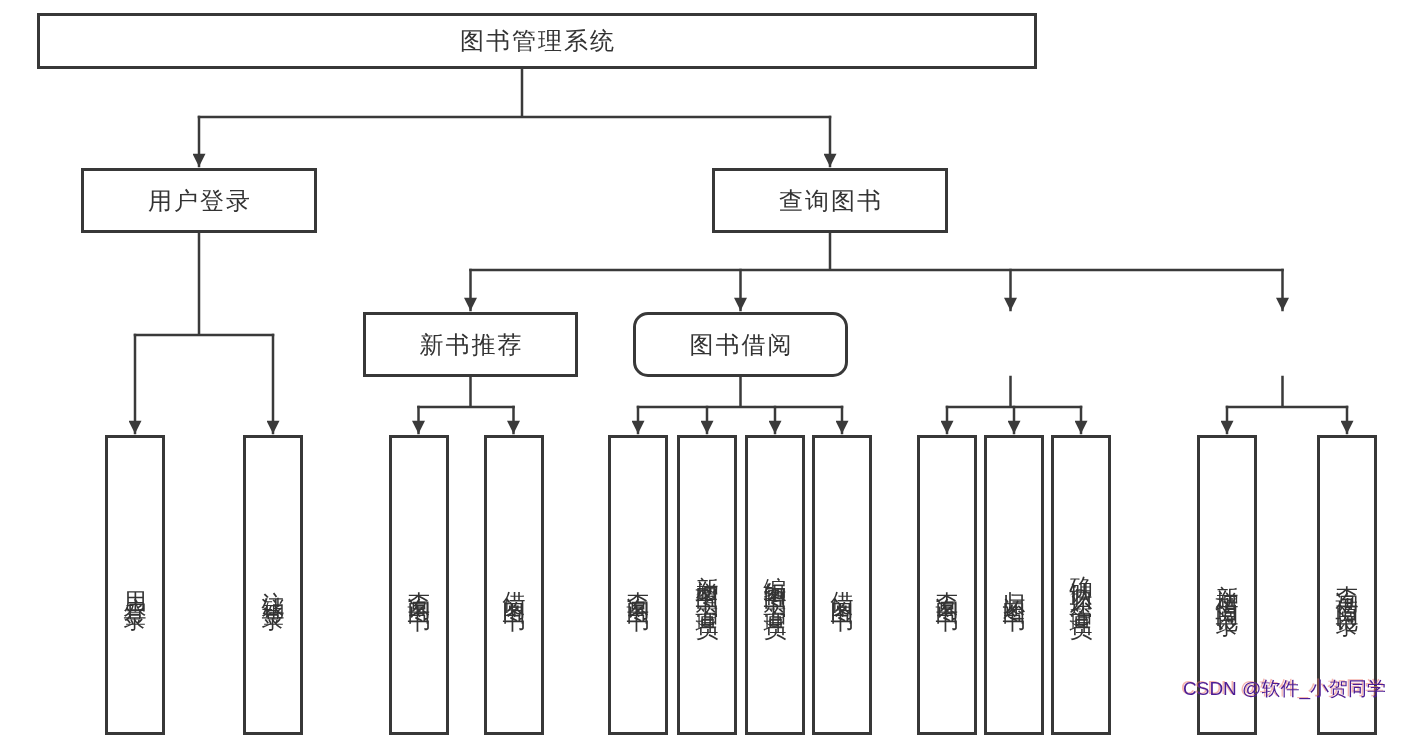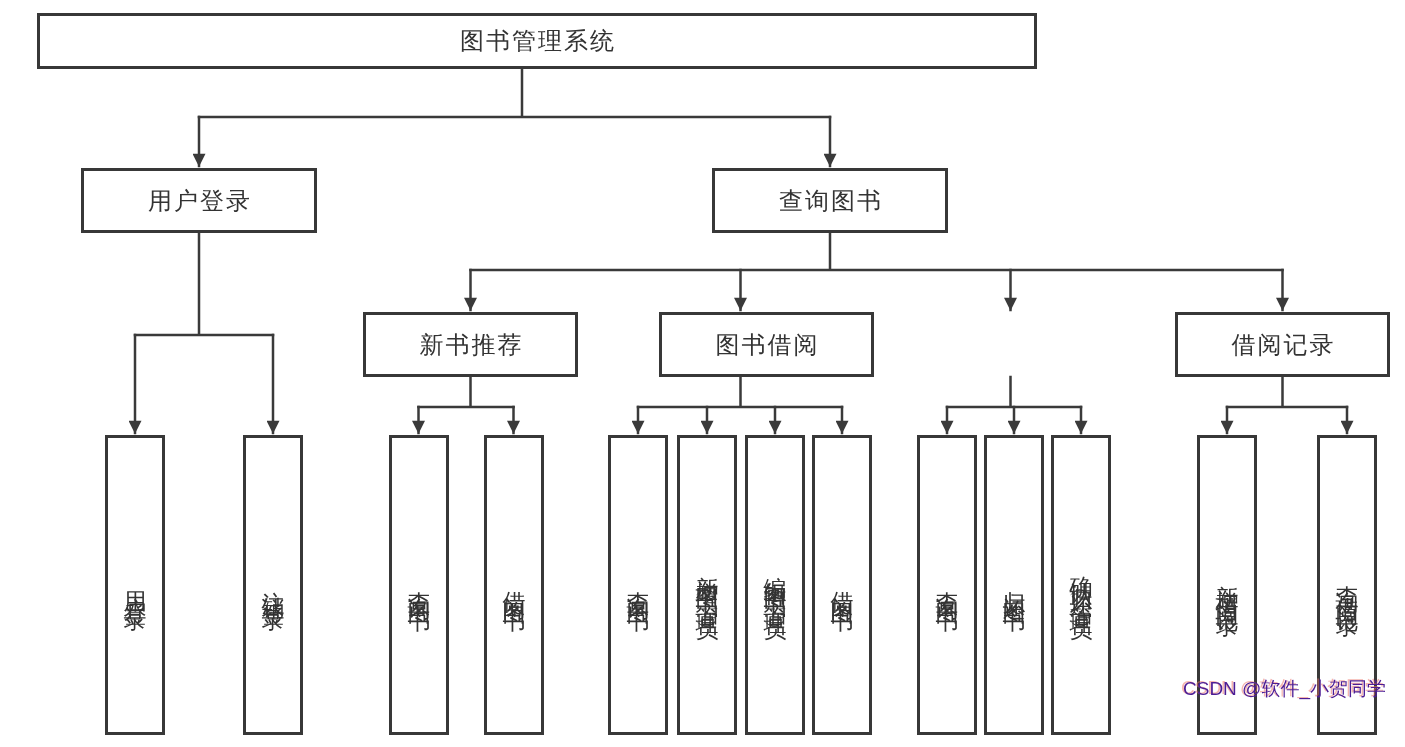--- a/index.html
+++ b/index.html
@@ -32,21 +32,21 @@
     letter-spacing: 2px;
     text-indent: 2px;
     white-space: nowrap;
   }
   .root { left: 22px; top: 13px; width: 1000px; height: 56px; margin-left: 15px; }
   .lvl2 { top: 168px; width: 236px; height: 65px; }
   .lvl2.n-user  { left: 81px; }
   .lvl2.n-mgmt  { left: 712px; }
   .lvl3 { top: 312px; width: 215px; height: 65px; }
   .lvl3.n-rec     { left: 363px; }
-  .lvl3.n-borrow  { left: 659px; }
+  .lvl3.n-borrow  { left: 633px; border-radius: 15px; }
   .lvl3.n-current { left: 903px; }
   .lvl3.n-record  { left: 1175px; }
   .leaf { top: 435px; width: 60px; height: 300px; }
   .leaf .v-label {
     writing-mode: vertical-lr;
     text-orientation: mixed;
     font-size: 23px;
     letter-spacing: 6px;
     line-height: 1;
     white-space: nowrap;
@@ -121,23 +121,20 @@
   <div class="node lvl2 n-mgmt">
     <span class="h-label">查询图书</span>
   </div>
 
   <div class="node lvl3 n-rec">
     <span class="h-label">新书推荐</span>
   </div>
   <div class="node lvl3 n-borrow">
     <span class="h-label">图书借阅</span>
   </div>
-  <div class="node lvl3 n-record">
-    <span class="h-label">借阅记录</span>
-  </div>
 
   <div class="node leaf" style="left:105px">
     <span class="v-label">用户登录</span>
   </div>
   <div class="node leaf" style="left:243px">
     <span class="v-label">注销登录</span>
   </div>
   <div class="node leaf" style="left:389px">
     <span class="v-label">查询图书</span>
   </div>

